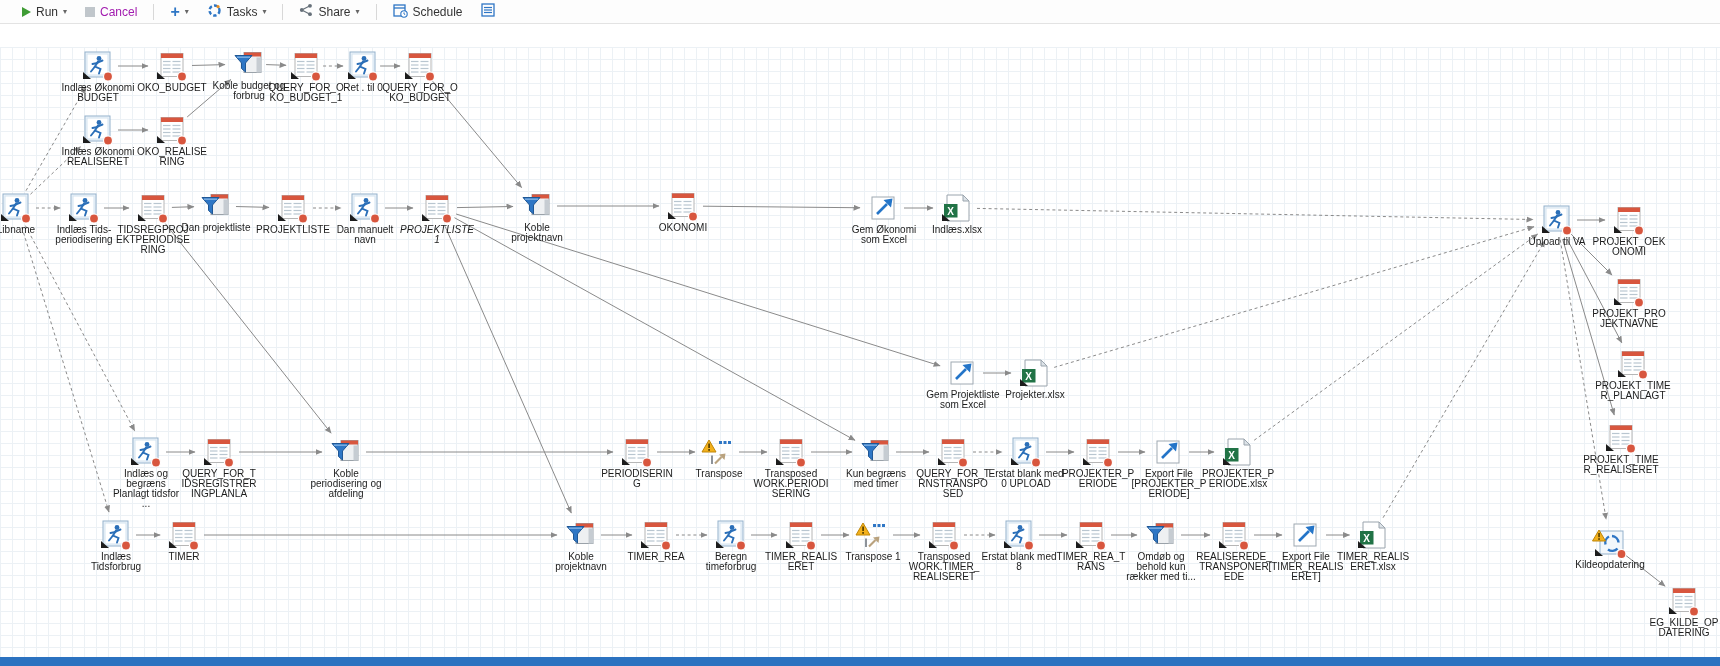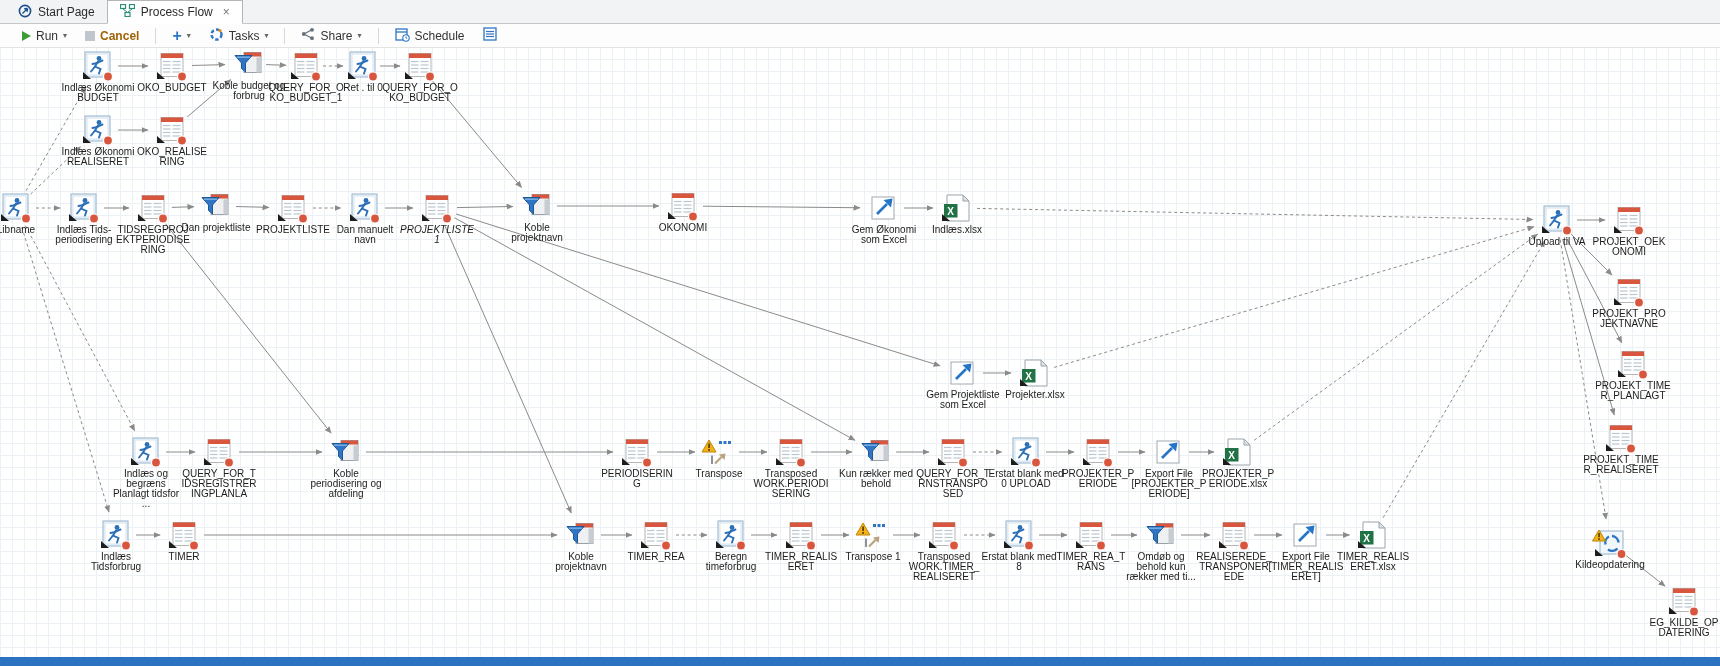--- a/index.html
+++ b/index.html
@@ -4,21 +4,21 @@
 <style>
   html,body{margin:0;padding:0;width:1720px;height:666px;overflow:hidden;
     font-family:"Liberation Sans","DejaVu Sans",sans-serif;background:#fff;position:relative;}
   .chrome{position:absolute;top:0;left:0;right:0;height:47px;background:#fff;z-index:20;}
   .tabbar{height:23px;background:#f2f3f4;border-bottom:1px solid #c6c6c6;display:flex;align-items:flex-end;padding-left:6px;}
   .tab{display:flex;align-items:center;gap:6px;height:22px;padding:0 12px;font-size:12px;color:#2b2b2b;cursor:default;}
   .tab.active{background:#fff;border:1px solid #b5b5b5;border-bottom:1px solid #fff;margin-bottom:-1px;}
   .tab .close{color:#777;font-size:12px;margin-left:4px;}
   .toolbar{height:23px;display:flex;align-items:center;gap:4px;padding-left:15px;background:#fdfdfd;border-bottom:1px solid #e3e3e3;font-size:12px;color:#333;}
   .tbtn{display:flex;align-items:center;gap:5px;padding:2px 7px;border-radius:2px;}
-  .tbtn.disabled{color:#a16207;font-weight:bold;}
+  .tbtn.disabled{color:#a21caf;}
   .caret{font-size:8px;color:#666;line-height:1;}
   .sep{width:1px;height:16px;background:#d8d8d8;margin:0 5px;}
   .runtri{width:0;height:0;border-left:9px solid #3f9c35;border-top:5.5px solid transparent;border-bottom:5.5px solid transparent;}
   .cancelsq{width:10px;height:10px;background:#c0c6cb;}
   .plus{color:#2e76c5;font-size:16px;font-weight:bold;line-height:1;}
   .grid{position:absolute;top:47px;left:0;right:0;bottom:9px;background:
     linear-gradient(to right,#ecf1f5 1px,transparent 1px),
     linear-gradient(to bottom,#ecf1f5 1px,transparent 1px);background-size:12px 12px;z-index:1;}
   #edges{position:absolute;top:0;left:0;z-index:2;}
   #nodes{position:absolute;top:0;left:0;right:0;bottom:0;z-index:3;}
@@ -27,43 +27,20 @@
   .node .lbl{position:relative;display:block;width:76px;margin-left:-19px;margin-top:1px;
     font-size:10px;line-height:10px;text-align:center;color:#1c1c1c;overflow-wrap:anywhere;word-break:break-word;}
   .bottombar{position:absolute;left:0;right:0;bottom:0;height:9px;background:#2b72c0;z-index:20;}
   line.e{stroke:#8a8a8a;stroke-width:1;}
   line.d{stroke-dasharray:3,2.8;}
 </style>
 </head>
 <body>
 
 <div class="chrome">
-  <div class="tabbar">
-    <div class="tab">
-      <span>
-        <svg width="14" height="14" viewBox="0 0 14 14">
-            <circle cx="7" cy="7" r="5.6" fill="none" stroke="#1d4f8f" stroke-width="1.6"></circle>
-            <path d="M4.5 9.5 L9.5 4.5 M9.5 4.5 L6.2 4.8 M9.5 4.5 L9.2 7.8" stroke="#1d4f8f" stroke-width="1.4" fill="none"></path>
-          </svg>
-      </span>
-      <span>Start Page</span>
-    </div>
-    <div class="tab active">
-      <span>
-        <svg width="15" height="13" viewBox="0 0 15 13">
-            <rect x="0.5" y="0.5" width="5" height="4" fill="none" stroke="#2d8c77" stroke-width="1.2"></rect>
-            <rect x="9.5" y="0.5" width="5" height="4" fill="none" stroke="#2d8c77" stroke-width="1.2"></rect>
-            <rect x="5" y="8.5" width="5" height="4" fill="none" stroke="#2d8c77" stroke-width="1.2"></rect>
-            <path d="M3 5 L7.5 8.5 M12 5 L7.5 8.5" stroke="#2d8c77" stroke-width="1" fill="none"></path>
-          </svg>
-      </span>
-      <span>Process Flow</span>
-      <span class="close">×</span>
-    </div>
-  </div>
   <div class="toolbar">
     <div class="tbtn">
       <span class="runtri"></span>
       <span>Run</span>
       <span class="caret">▾</span>
     </div>
     <div class="tbtn disabled">
       <span class="cancelsq"></span>
       <span>Cancel</span>
     </div>
@@ -602,21 +579,21 @@
       <span class="lbl">Transposed WORK.PERIODISERING</span>
     </div>
     <div class="node" style="left: 857px; top: 437px;">
       <span class="ic"><svg width="38" height="31" viewBox="0 0 38 31">
           <rect x="14" y="3.5" width="17" height="20" fill="#eef0f2" stroke="#9aa2a9"></rect>
           <rect x="14" y="3.5" width="17" height="4" fill="#d8563e"></rect>
           <rect x="26.5" y="8.5" width="4.5" height="15" fill="#c6ccd2"></rect>
           <polygon points="5,6.5 22,6.5 15.5,14 15.5,23 11.5,19.5 11.5,14" fill="#2e76c5" stroke="#1f5795"></polygon>
           <line x1="7" y1="8.2" x2="20" y2="8.2" stroke="#7fb0e2" stroke-width="1.4"></line>
         </svg></span>
-      <span class="lbl">Kun rækker med behold</span>
+      <span class="lbl">Kun begræns med timer</span>
     </div>
     <div class="node" style="left: 934px; top: 437px;">
       <span class="ic"><svg width="38" height="31" viewBox="0 0 38 31">
           <rect x="8" y="2.5" width="22" height="23" fill="#ffffff" stroke="#b6b6b6"></rect>
           <rect x="8" y="2.5" width="22" height="4.5" fill="#d8563e"></rect>
           <g stroke="#b9c6d0" stroke-width="1.2">
             <line x1="10" y1="10.5" x2="17.5" y2="10.5"></line>
             <line x1="19.5" y1="10.5" x2="27.5" y2="10.5"></line>
             <line x1="10" y1="14" x2="17.5" y2="14"></line>
             <line x1="19.5" y1="14" x2="27.5" y2="14"></line>

